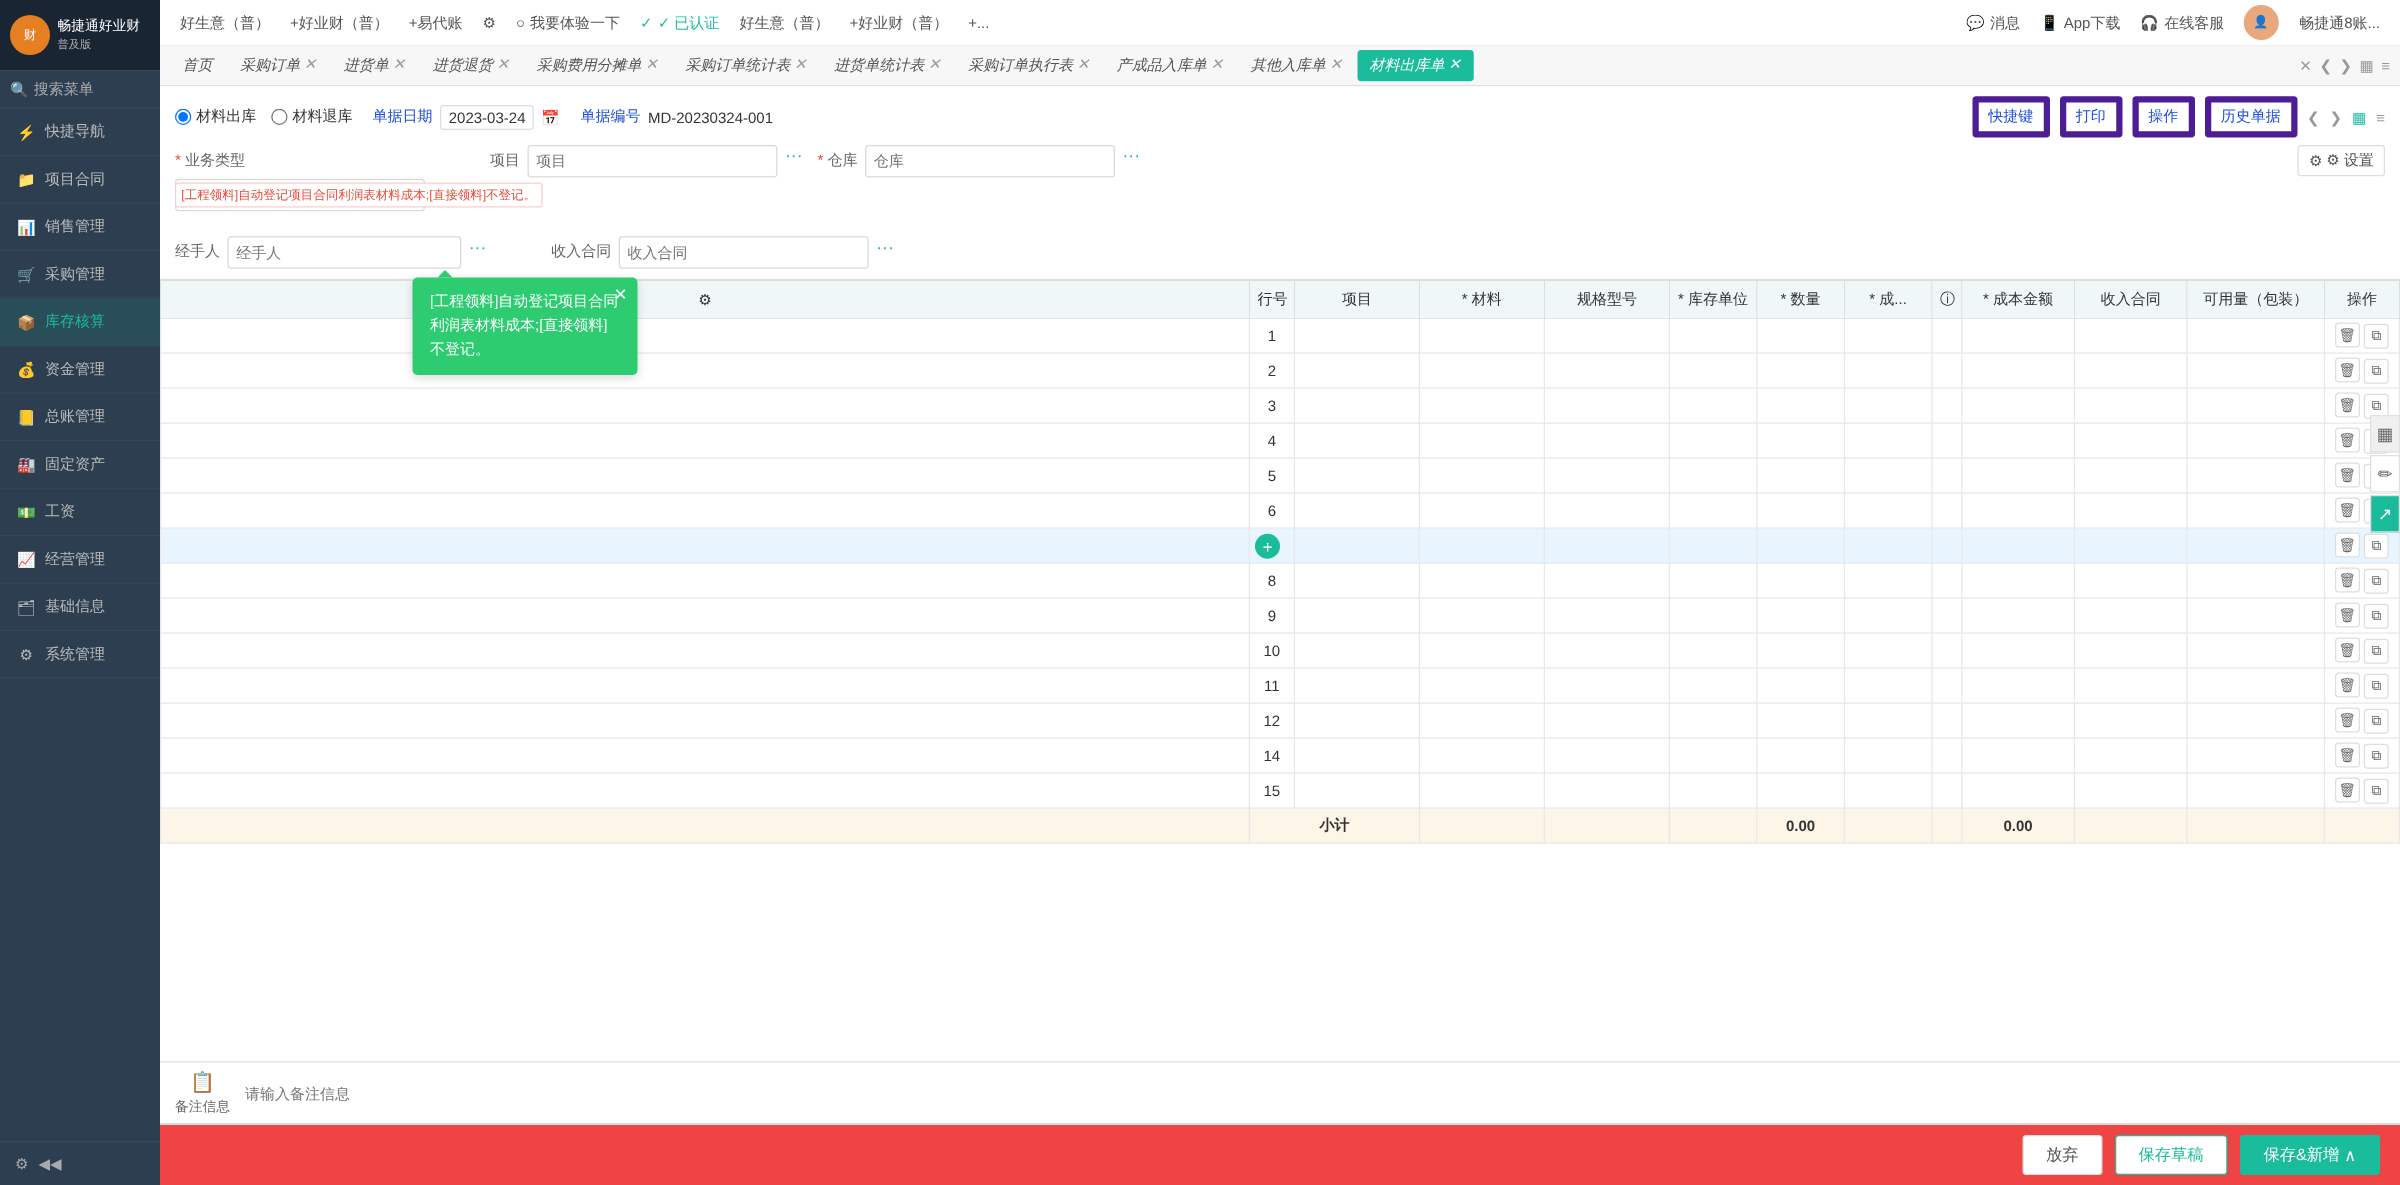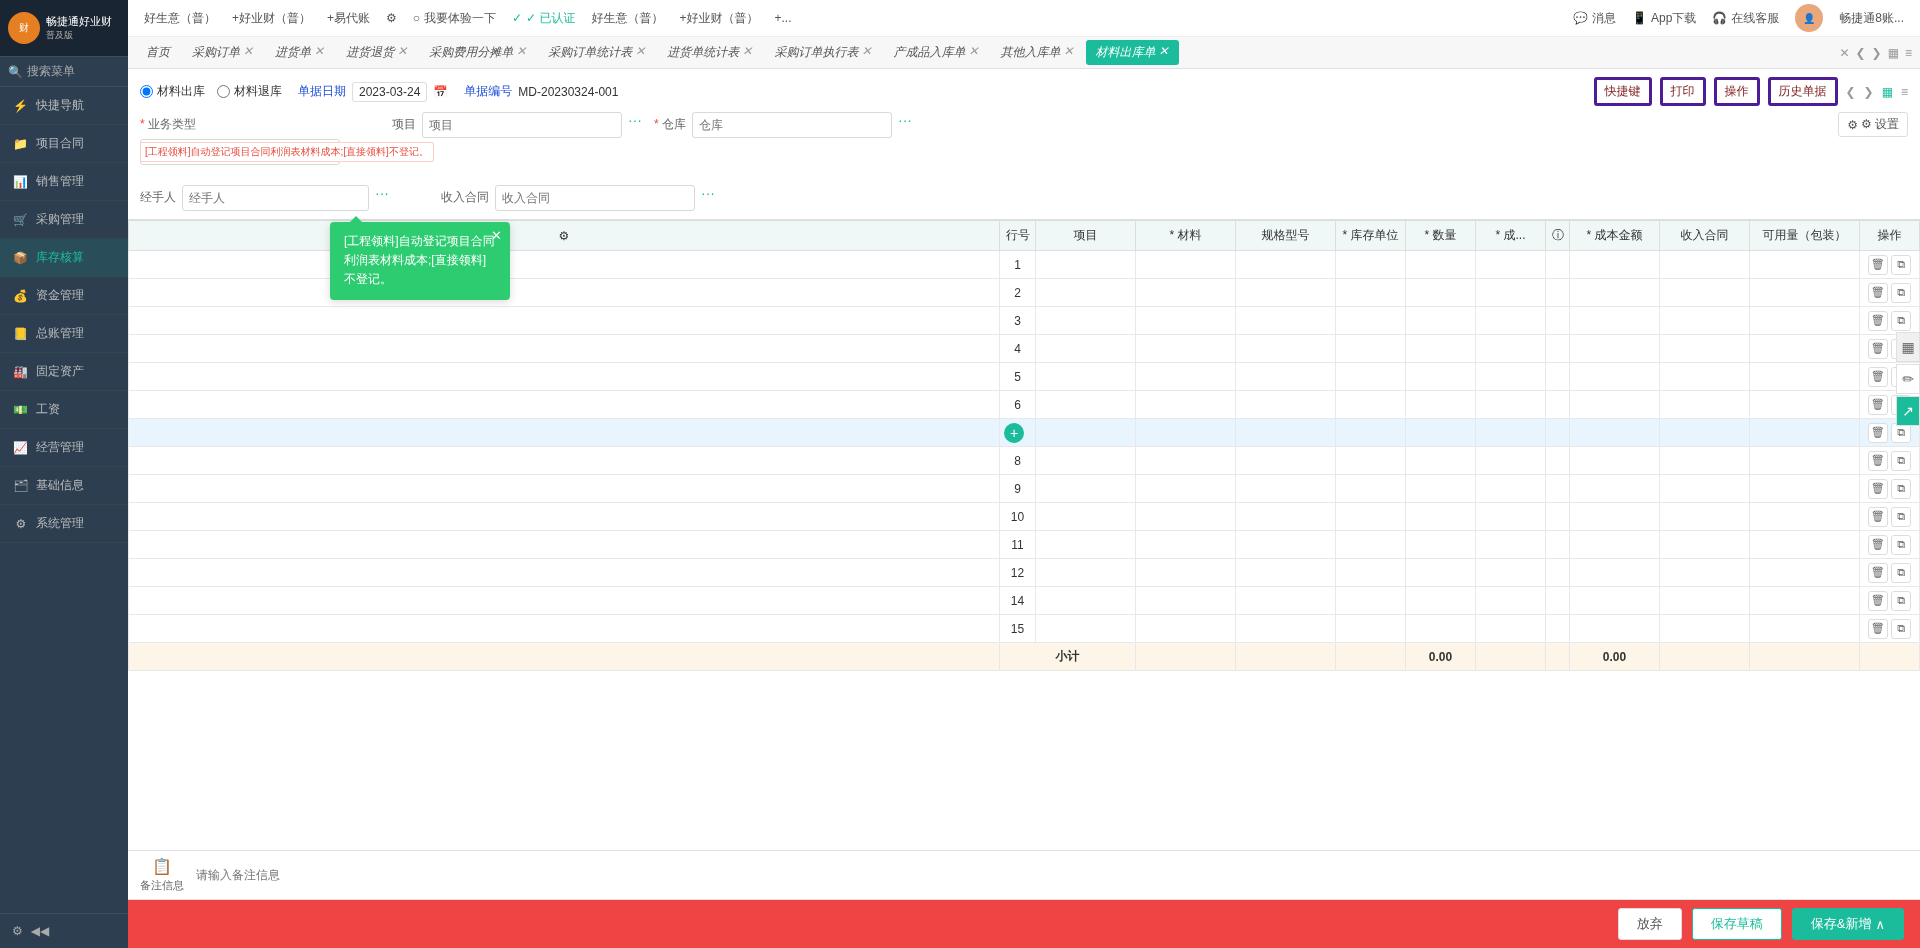--- a/index.html
+++ b/index.html
@@ -32,21 +32,21 @@
 
     
     .form-area { background: #fff; padding: 8px 12px; border-bottom: 1px solid #e0e0e0; flex-shrink: 0; }
     .form-header { display: flex; align-items: center; gap: 16px; margin-bottom: 6px; }
     .form-radio-group { display: flex; align-items: flex-start; gap: 12px; }
     .form-radio { display: flex; align-items: center; gap: 4px; cursor: pointer; }
     .form-date-group { display: flex; align-items: center; gap: 6px; }
     .form-label { color: #1d4ed8; }
     .form-value { color: #333; }
     .form-actions { margin-left: auto; display: flex; align-items: center; gap: 8px; }
-    .form-action-btn { padding: 3px 8px; font-size: 12px; color: #7f1d1d; cursor: pointer; border: 3px solid #4c1d95; border-radius: 3px; background: #fff; display: flex; align-items: center; gap: 3px; }
+    .form-action-btn { padding: 3px 8px; font-size: 12px; color: #1d4ed8; cursor: pointer; border: 5px solid #4c1d95; border-radius: 3px; background: #fff; display: flex; align-items: center; gap: 3px; }
     .form-rows { display: flex; gap: 12px; flex-wrap: wrap; }
     .form-field { display: flex; align-items: flex-start; gap: 6px; position: relative; }
     .field-label { color: #666; white-space: nowrap; padding-top: 4px; }
     .field-required { color: #e74c3c; }
     .field-input { border: 1px solid #d9d9d9; border-radius: 3px; padding: 3px 24px 3px 6px; font-size: 12px; min-width: 120px; height: 26px; }
     .field-input-wide { min-width: 200px; }
     .field-select-arrow { position: absolute; right: 6px; top: 50%; transform: translateY(-50%); color: #999; pointer-events: none; }
     .field-dots { color: #1abc9c; cursor: pointer; font-size: 14px; }
     .field-warning { color: #e74c3c; font-size: 11px; margin-top: 2px; }
     .settings-btn { margin-left: auto; padding: 3px 8px; border: 1px solid #ddd; border-radius: 3px; font-size: 12px; cursor: pointer; display: flex; align-items: center; gap: 3px; color: #555; }

